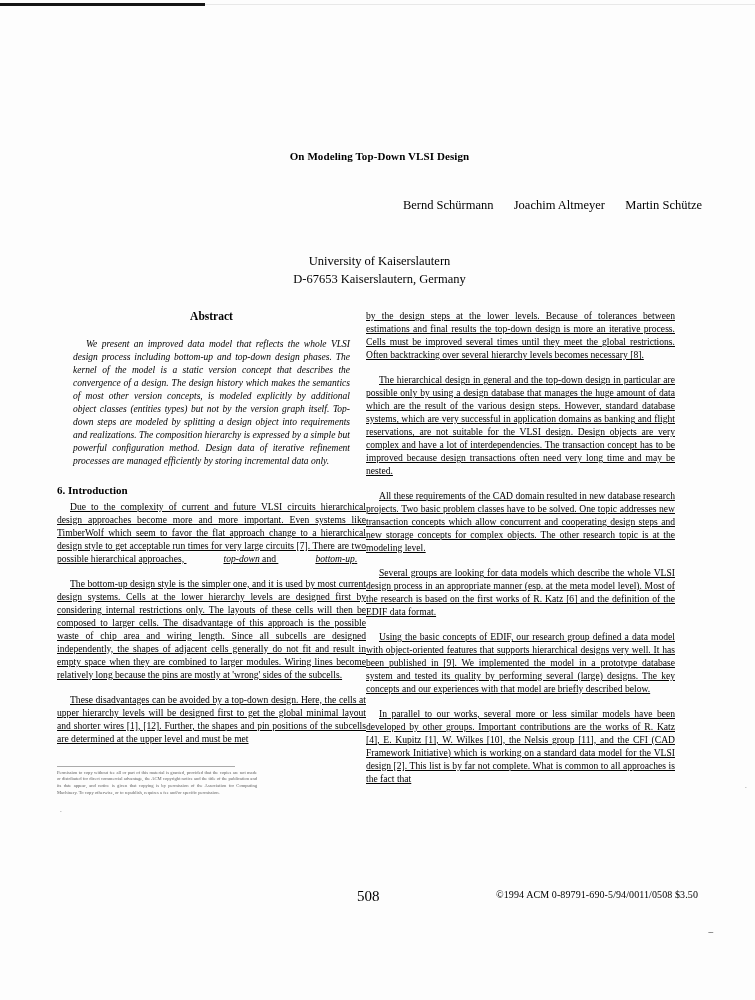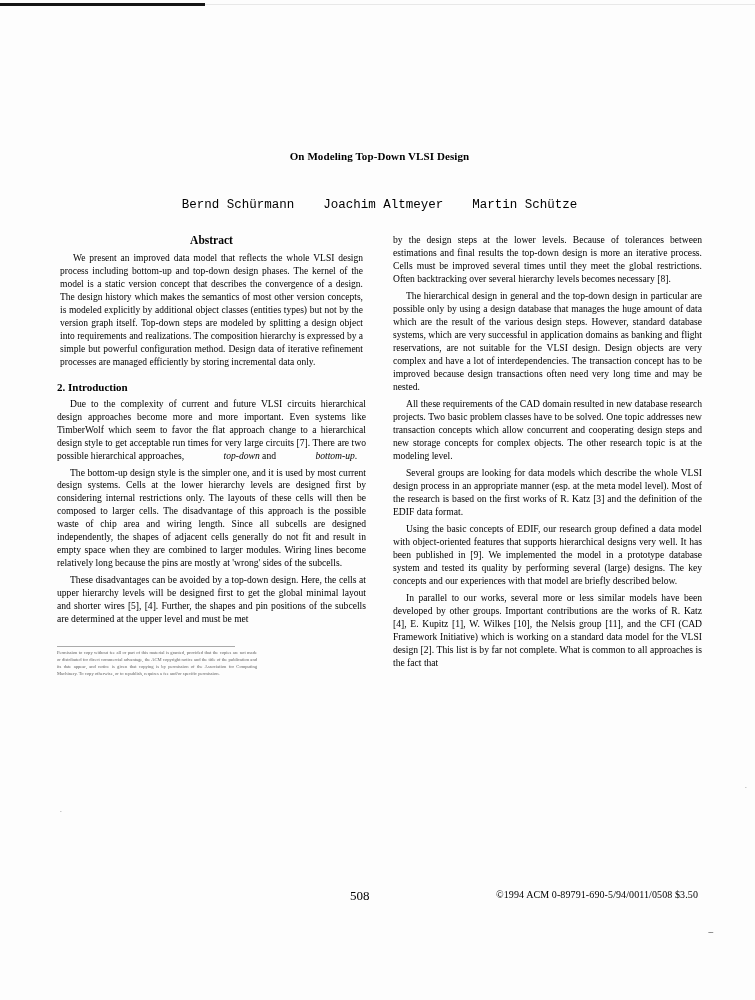--- a/index.html
+++ b/index.html
@@ -58,38 +58,36 @@
 
   
   .paper-title {
     text-align: center;
     font-size: 11px;
     font-weight: bold;
     margin-top: 150px;
     letter-spacing: 0.1px;
   }
   .authors {
-    text-align: center;
+    text-align: right;
     font-size: 12.5px;
     margin-top: 36px;
-    font-family: Liberation Mono, monospace;
   }
   .author-sep { display: inline-block; width: 14px; }
   .affiliation {
     text-align: center;
     font-size: 12.5px;
     margin-top: 39px;
     line-height: 1.45;
   }
 
   
   .columns {
     display: flex;
     margin-top: 22px;
-    gap: 27px;
   }
   .col {
     width: 309px;
   }
 
   .section-title {
     font-size: 11px;
     font-weight: bold;
     margin: 12px 0 5px 0;
   }
@@ -100,29 +98,31 @@
     margin: 0 0 6px 0;
   }
   p.body-text {
     font-size: 9.6px;
     line-height: 1.355;
     text-align: justify;
     margin: 0;
     text-indent: 13px;
     -webkit-hyphens: auto;
     hyphens: auto;
+    text-decoration: underline;
   }
   p.abstract-text {
     font-size: 9.5px;
+    font-style: italic;
     line-height: 1.365;
     text-align: justify;
-    margin: 3px;
+    margin: 16px;
     text-indent: 13px;
   }
-  p.body-text + p.body-text { margin-top: 4px; }
+  p.body-text + p.body-text { margin-top: 12px; }
   .it { font-style: italic; margin-left: 37px; }
 
   
   .copyright-box {
     margin-top: 20px;
     width: 200px;
     font-size: 4.6px;
     line-height: 1.5;
     text-align: justify;
     color: #3a3a3a;
@@ -139,23 +139,23 @@
   
   .footer {
     position: absolute;
     left: 57px;
     top: 888px;
     width: 645px;
     font-size: 8.2px;
   }
   .page-number {
     position: absolute;
-    left: 293px;
+    left: 300px;
     top: 0;
-    font-size: 13px;
+    font-size: 15px;
   }
   .acm-line {
     position: absolute;
     right: 4px;
     top: 1px;
     font-size: 10px;
     letter-spacing: 0.1px;
     white-space: nowrap;
   }
 </style>
@@ -175,46 +175,50 @@
     <h1 class="paper-title">On Modeling Top-Down VLSI Design</h1>
 
     <div class="authors">
       <span>Bernd Schürmann</span>
       <span class="author-sep"></span>
       <span>Joachim Altmeyer</span>
       <span class="author-sep"></span>
       <span>Martin Schütze</span>
     </div>
 
+    <div class="affiliation">
+      <div>University of Kaiserslautern</div>
+      <div>D-67653 Kaiserslautern, Germany</div>
+    </div>
 
     <div class="columns">
 
       <div class="col">
 
         <div class="abstract-head">Abstract</div>
         <p class="abstract-text">We present an improved data model that reflects the whole VLSI design process including bottom-up and top-down design phases. The kernel of the model is a static version concept that describes the convergence of a design. The design history which makes the semantics of most other version concepts, is modeled explicitly by additional object classes (entities types) but not by the version graph itself. Top-down steps are modeled by splitting a design object into requirements and realizations. The composition hierarchy is expressed by a simple but powerful configuration method. Design data of iterative refinement processes are managed efficiently by storing incremental data only.</p>
 
-        <div class="section-title">2. Introduction</div>
+        <div class="section-title">6. Introduction</div>
 
         <p class="body-text">Due to the complexity of current and future VLSI circuits hierarchical design approaches become more and more important. Even systems like TimberWolf which seem to favor the flat approach change to a hierarchical design style to get acceptable run times for very large circuits [7]. There are two possible hierarchical approaches, <span class="it">top-down</span> and <span class="it">bottom-up</span>.</p>
         <p class="body-text">The bottom-up design style is the simpler one, and it is used by most current design systems. Cells at the lower hierarchy levels are designed first by considering internal restrictions only. The layouts of these cells will then be composed to larger cells. The disadvantage of this approach is the possible waste of chip area and wiring length. Since all subcells are designed independently, the shapes of adjacent cells generally do not fit and result in empty space when they are combined to larger modules. Wiring lines become relatively long because the pins are mostly at 'wrong' sides of the subcells.</p>
-        <p class="body-text">These disadvantages can be avoided by a top-down design. Here, the cells at upper hierarchy levels will be designed first to get the global minimal layout and shorter wires [5], [4]. Further, the shapes and pin positions of the subcells are determined at the upper level and must be met</p>
+        <p class="body-text">These disadvantages can be avoided by a top-down design. Here, the cells at upper hierarchy levels will be designed first to get the global minimal layout and shorter wires [1], [12]. Further, the shapes and pin positions of the subcells are determined at the upper level and must be met</p>
 
         <div class="copyright-box">
           <div class="copyright-rule"></div>
           <span>Permission to copy without fee all or part of this material is granted, provided that the copies are not made or distributed for direct commercial advantage, the ACM copyright notice and the title of the publication and its date appear, and notice is given that copying is by permission of the Association for Computing Machinery. To copy otherwise, or to republish, requires a fee and/or specific permission.</span>
         </div>
 
       </div>
 
       <div class="col">
         <p class="body-text" style="text-indent:0">by the design steps at the lower levels. Because of tolerances between estimations and final results the top-down design is more an iterative process. Cells must be improved several times until they meet the global restrictions. Often backtracking over several hierarchy levels becomes necessary [8].</p>
         <p class="body-text">The hierarchical design in general and the top-down design in particular are possible only by using a design database that manages the huge amount of data which are the result of the various design steps. However, standard database systems, which are very successful in application domains as banking and flight reservations, are not suitable for the VLSI design. Design objects are very complex and have a lot of interdependencies. The transaction concept has to be improved because design transactions often need very long time and may be nested.</p>
         <p class="body-text">All these requirements of the CAD domain resulted in new database research projects. Two basic problem classes have to be solved. One topic addresses new transaction concepts which allow concurrent and cooperating design steps and new storage concepts for complex objects. The other research topic is at the modeling level.</p>
-        <p class="body-text">Several groups are looking for data models which describe the whole VLSI design process in an appropriate manner (esp. at the meta model level). Most of the research is based on the first works of R. Katz [3] and the definition of the EDIF data format.</p>
+        <p class="body-text">Several groups are looking for data models which describe the whole VLSI design process in an appropriate manner (esp. at the meta model level). Most of the research is based on the first works of R. Katz [6] and the definition of the EDIF data format.</p>
         <p class="body-text">Using the basic concepts of EDIF, our research group defined a data model with object-oriented features that supports hierarchical designs very well. It has been published in [9]. We implemented the model in a prototype database system and tested its quality by performing several (large) designs. The key concepts and our experiences with that model are briefly described below.</p>
         <p class="body-text">In parallel to our works, several more or less similar models have been developed by other groups. Important contributions are the works of R. Katz [4], E. Kupitz [1], W. Wilkes [10], the Nelsis group [11], and the CFI (CAD Framework Initiative) which is working on a standard data model for the VLSI design [2]. This list is by far not complete. What is common to all approaches is the fact that</p>
       </div>
 
     </div>
 
   </div>
 
   <div class="footer">
     <span class="page-number">508</span>

